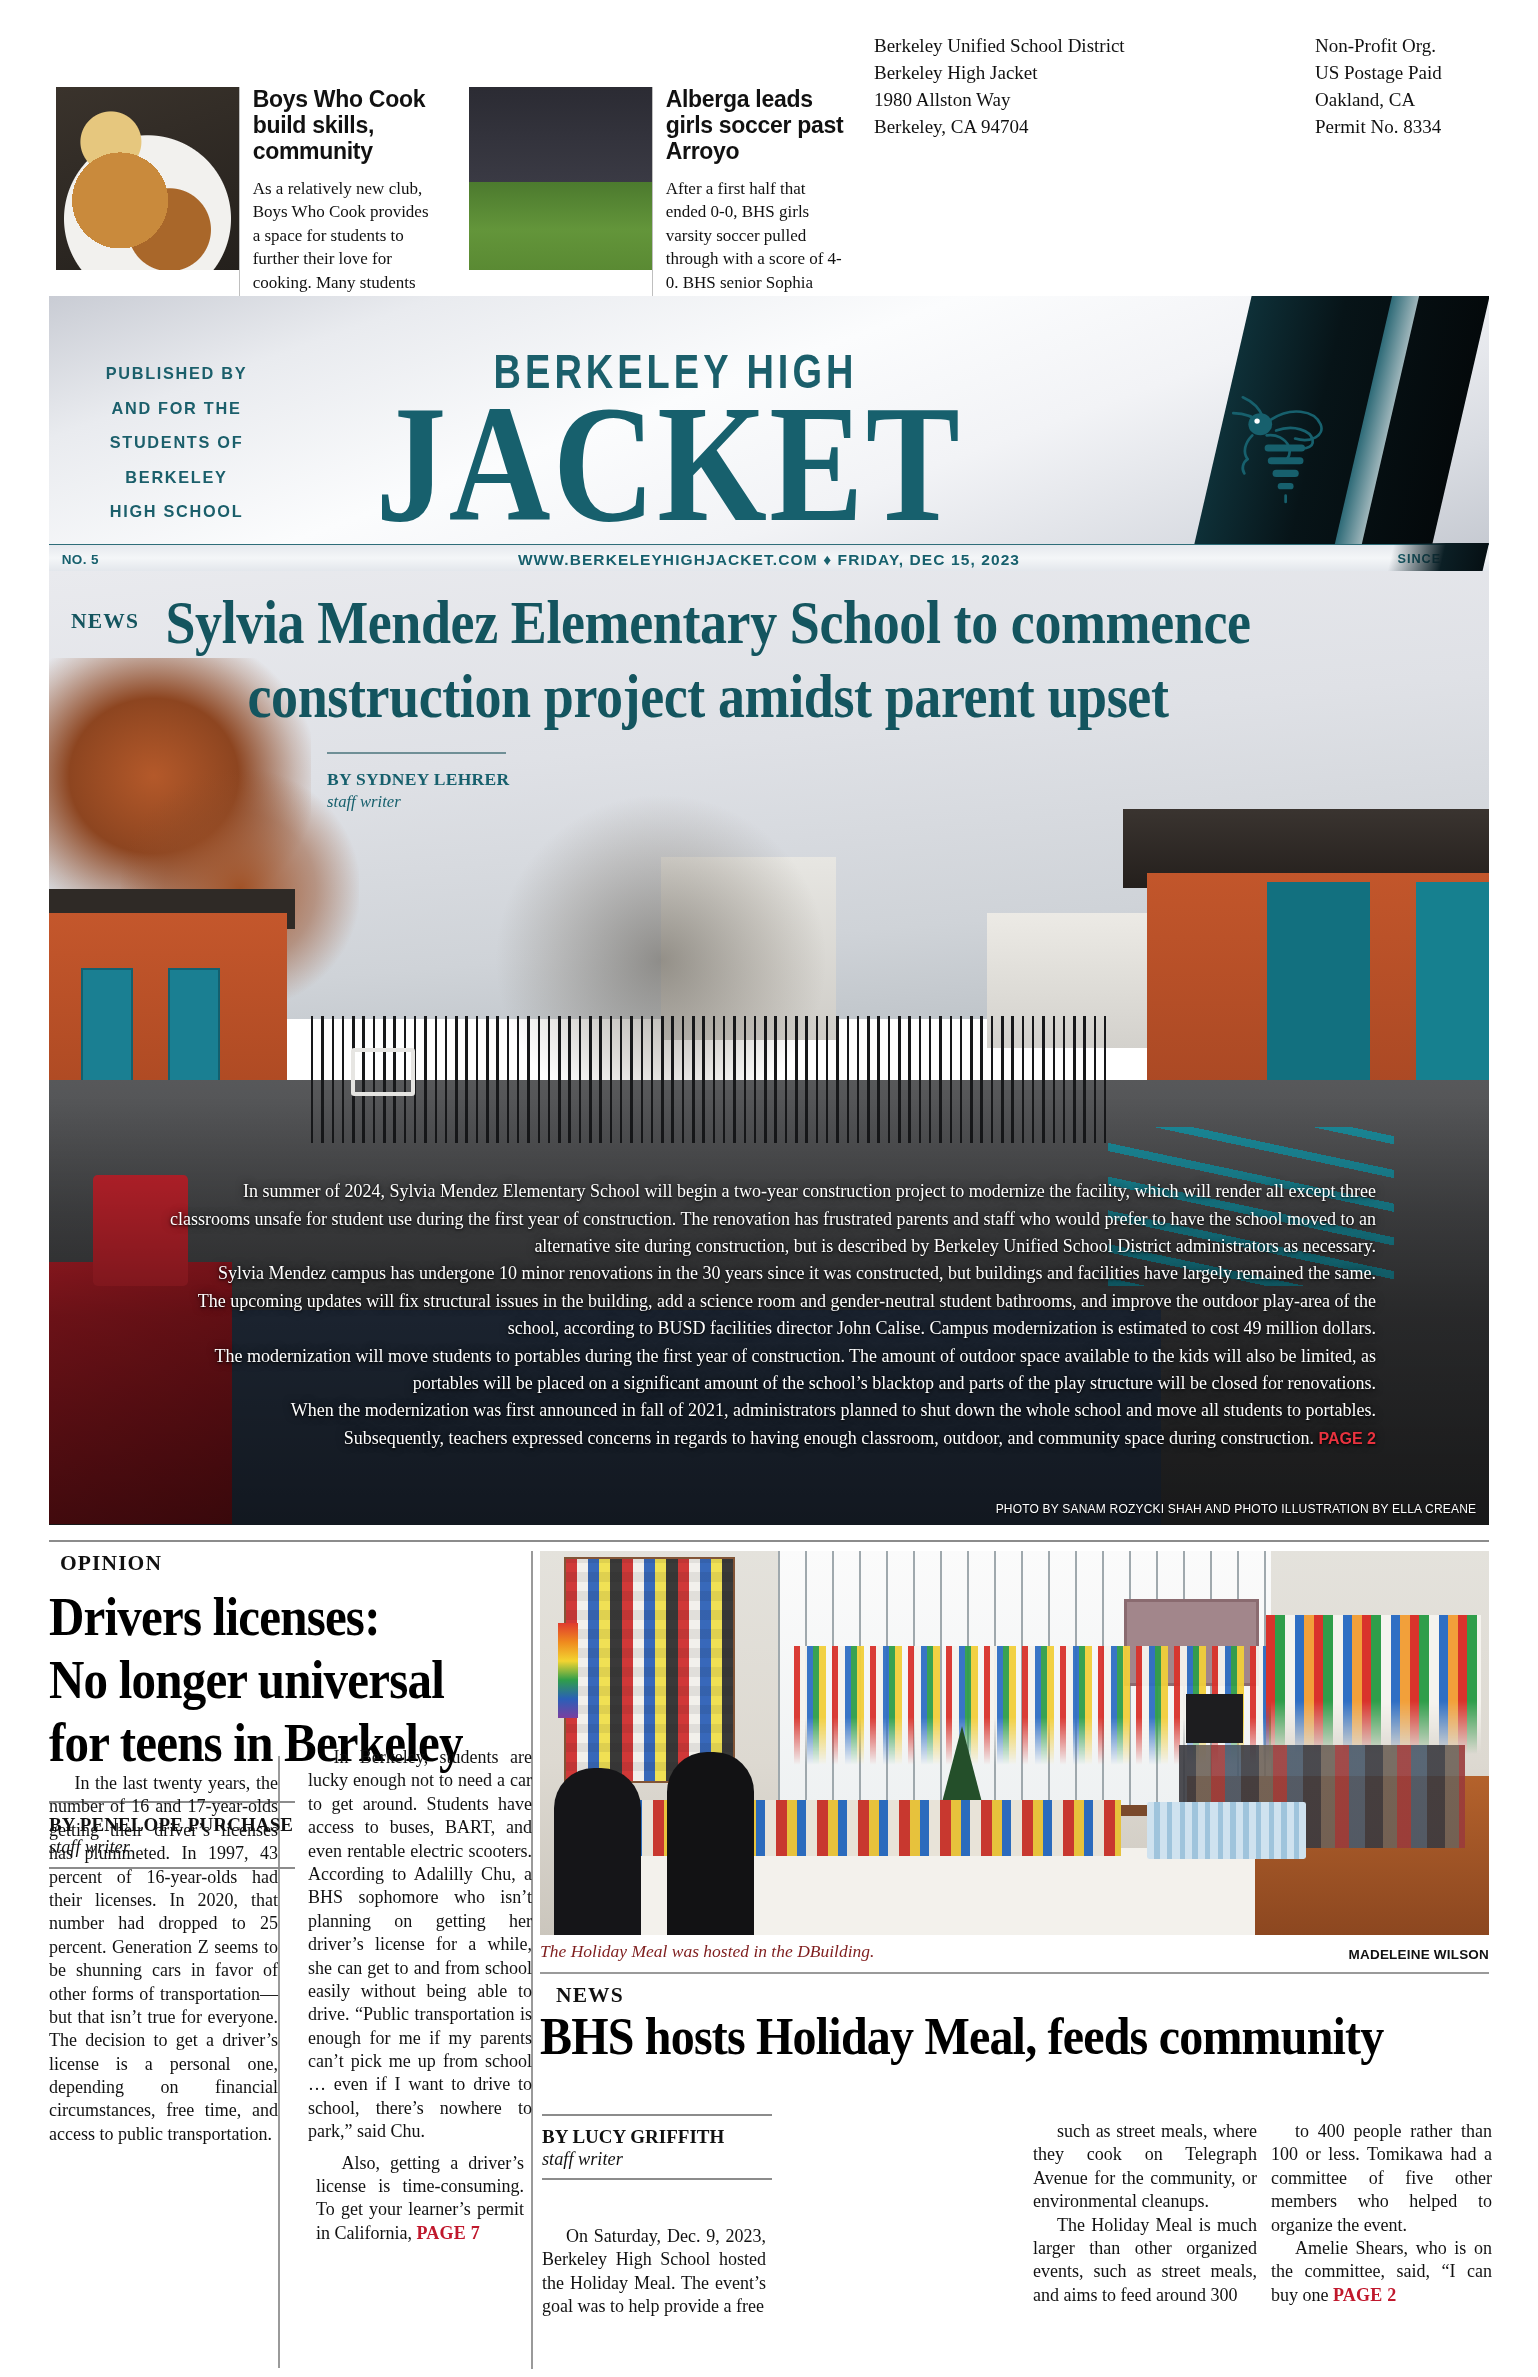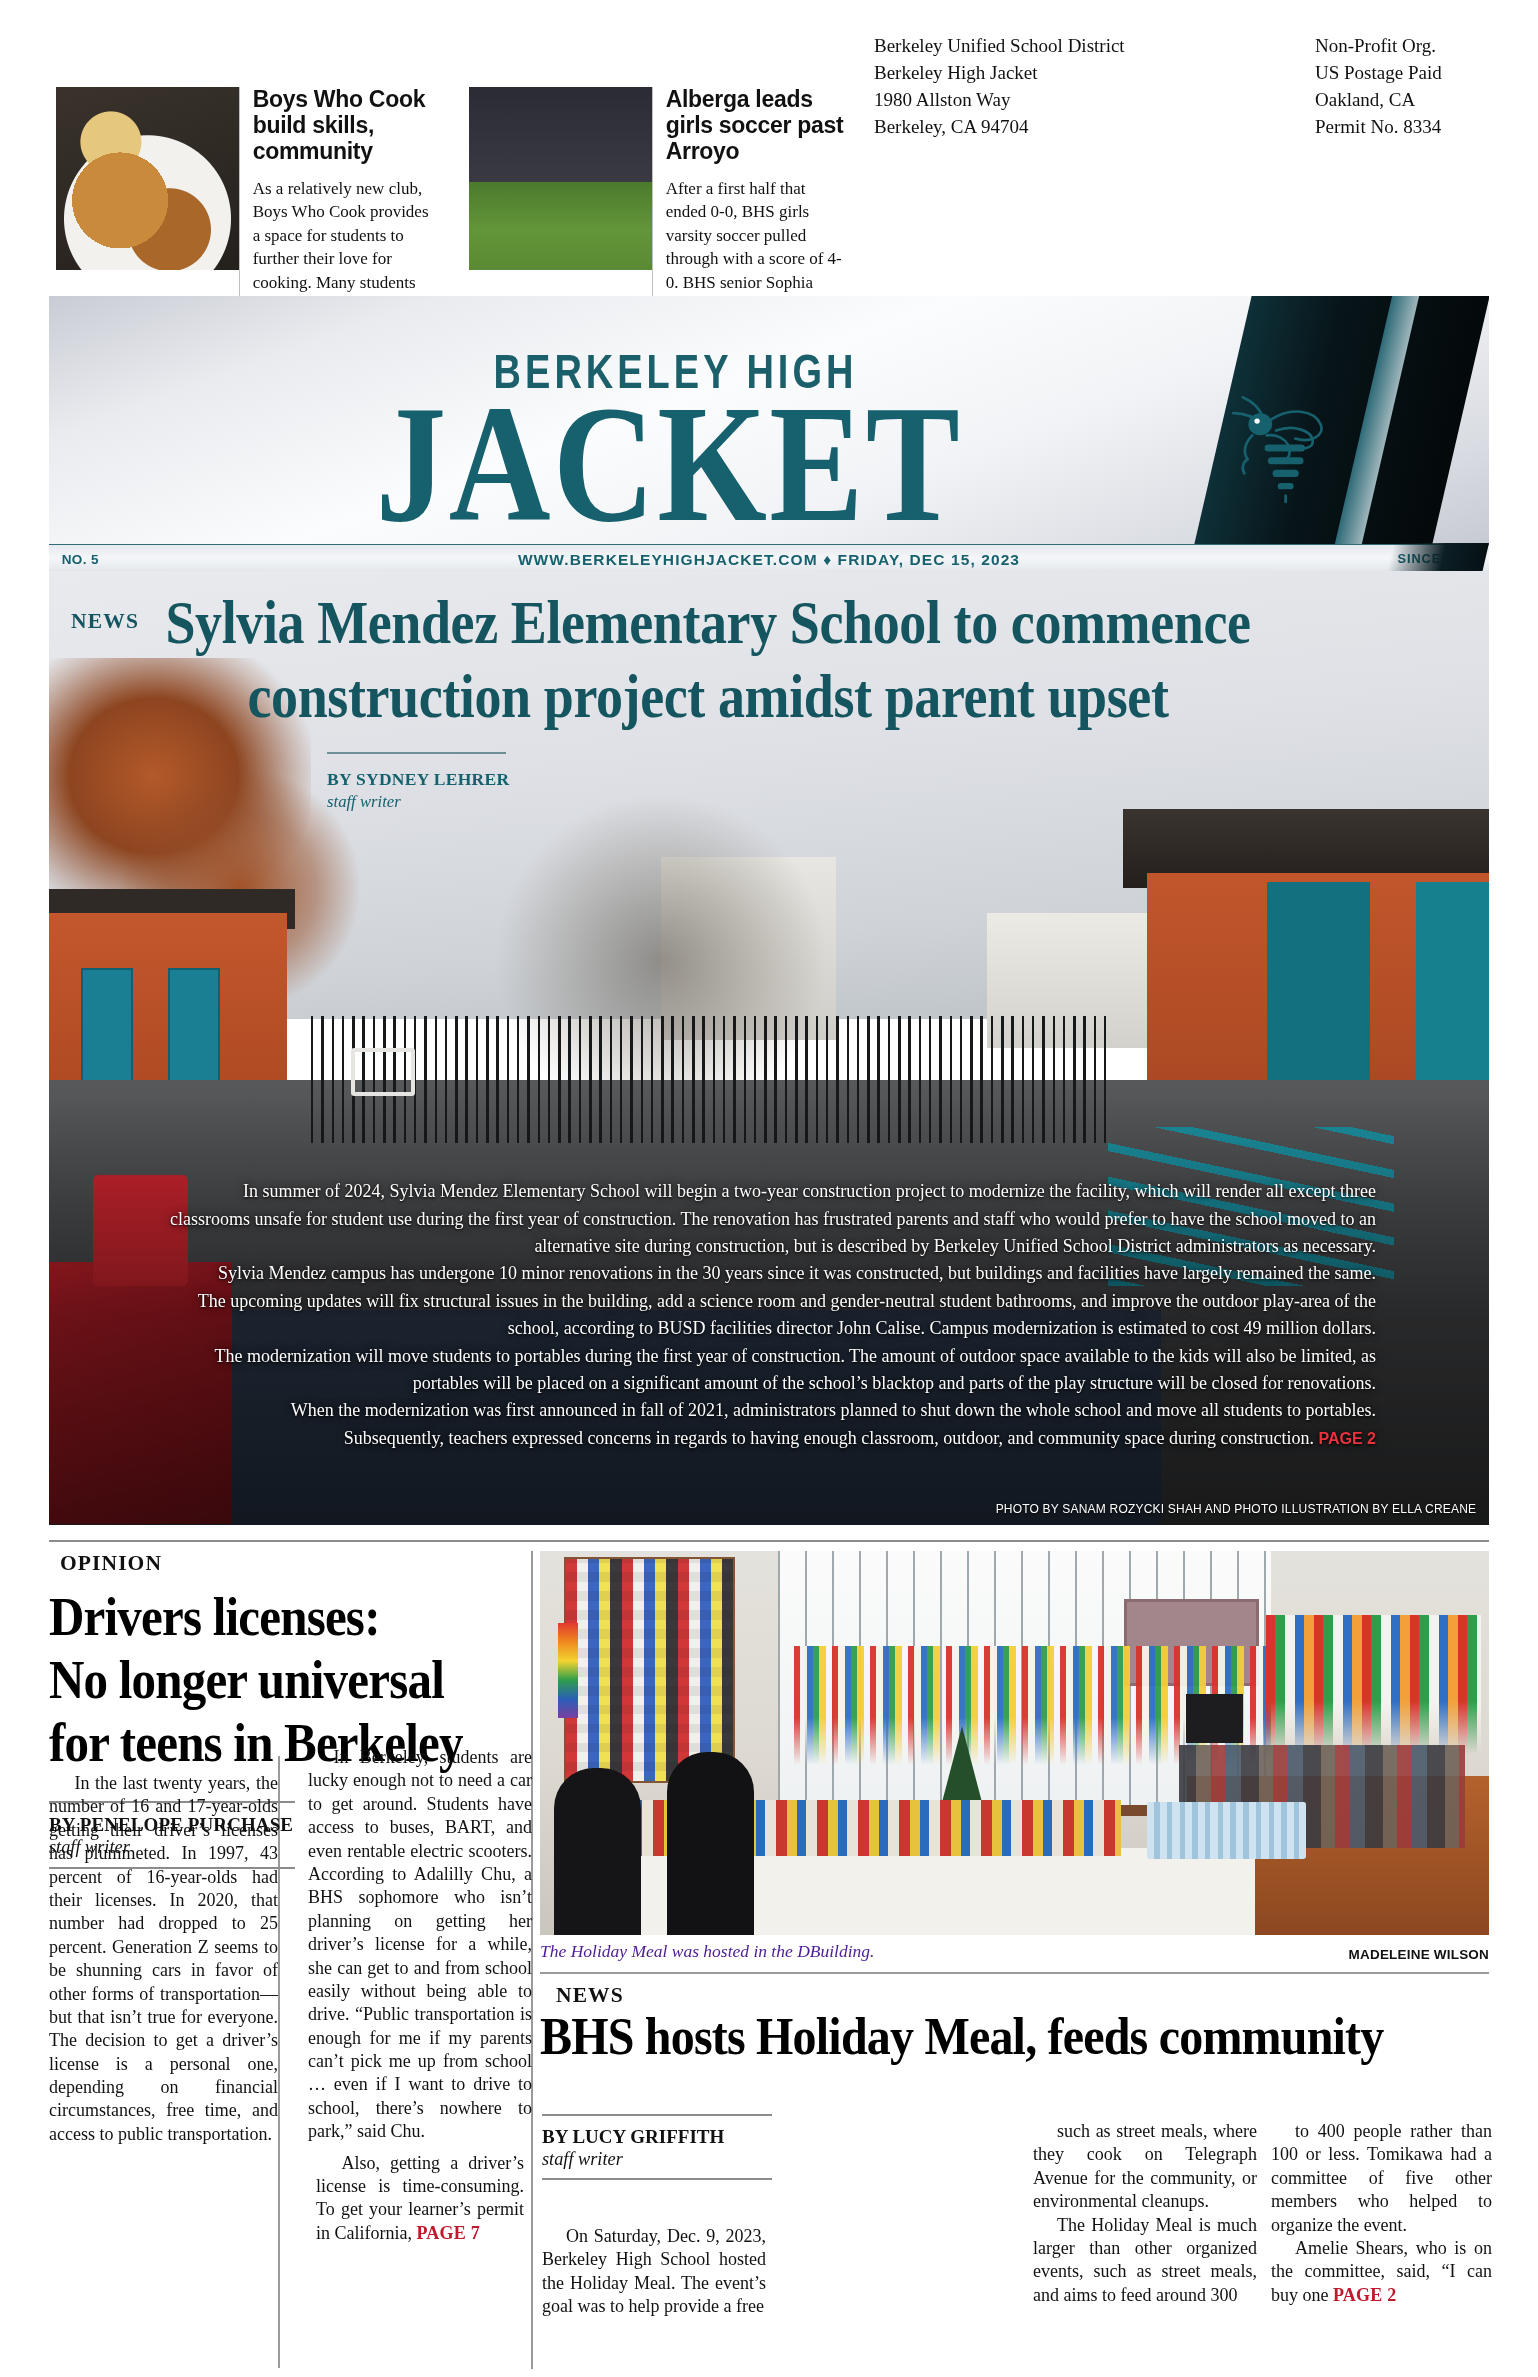--- a/index.html
+++ b/index.html
@@ -202,21 +202,21 @@
     background:repeating-linear-gradient(90deg,#c8382f 0 11px,#e7c23c 11px 20.7px,#2b6bbd 20.7px 30px,#e8e3d8 30px 41px);}
   .hp-bottles{position:absolute;right:183px;bottom:76px;width:159px;height:57px;
     background:repeating-linear-gradient(90deg,#cfe2ef 0 7.2px,#9fc4dc 7.2px 12.7px);border-radius:2.4px;}
   .hp-people{position:absolute;right:24px;bottom:87px;width:286px;height:103px;
     background:repeating-linear-gradient(90deg,#3a3a40 0 17.5px,#6e6258 17.5px 32px,#9a3b3b 32px 46px,#4a5a6b 46px 62px);opacity:0.9;}
   .hp-sil1{position:absolute;left:14.3px;bottom:0;width:87px;height:167px;background:#151518;border-radius:40px 40px 0 0;}
   .hp-sil2{position:absolute;left:127px;bottom:0;width:87px;height:183px;background:#121214;border-radius:40px 40px 0 0;}
   .hp-rail{position:absolute;left:32px;bottom:119px;width:715px;height:11px;background:#7a4a2c;}
 
   .hcap{position:absolute;left:540px;top:1941px;width:949px;display:flex;justify-content:space-between;align-items:flex-end;}
-  .hcap .txt{font-style:italic;font-size:17.5px;color:#4c1d95;}
+  .hcap .txt{font-style:italic;font-size:17.5px;color:#7f1d1d;}
   .hcap .credit{font-family:"Liberation Sans",sans-serif;font-weight:bold;font-size:13.5px;letter-spacing:0.2px;}
 
   .newsrule{position:absolute;left:540px;top:1972px;width:949px;height:1.6px;background:#9a9a9a;}
 
   .hm-kicker{position:absolute;left:556px;top:1983px;font-family:"Liberation Serif",serif;font-weight:bold;font-size:21.5px;letter-spacing:1.1px;}
   .hm-head{
     position:absolute;left:540px;top:2009px;width:954px;
     font-family:"Liberation Serif",serif;font-weight:bold;font-size:48px;line-height:1.04;letter-spacing:-0.8px;color:#000;
     transform:scaleY(1.1);transform-origin:top left;
   }
@@ -277,20 +277,27 @@
       <div>US Postage Paid</div>
       <div>Oakland, CA</div>
       <div>Permit No. 8334</div>
     </div>
   </div>
 
   <div class="masthead">
     <div class="mh-dark"></div>
     <div class="mh-dark2"></div>
 
+    <div class="mh-pubby">
+      <div>PUBLISHED BY</div>
+      <div>AND FOR THE</div>
+      <div>STUDENTS OF</div>
+      <div>BERKELEY</div>
+      <div>HIGH SCHOOL</div>
+    </div>
 
     <div class="mh-berk">BERKELEY HIGH</div>
     <div class="mh-jacket">JACKET</div>
 
     <svg class="bee" viewBox="0 0 150 170">
       <g fill="none" stroke="#17606d" stroke-width="3.4" stroke-linecap="round">
         <path d="M30 28 C44 34, 52 44, 56 54"></path>
         <path d="M18 48 C34 48, 46 54, 54 62"></path>
         <ellipse cx="52" cy="62" rx="15" ry="14" fill="#17606d" stroke="none"></ellipse>
         <circle cx="48" cy="58" r="3.4" fill="#ffffff" stroke="none"></circle>

